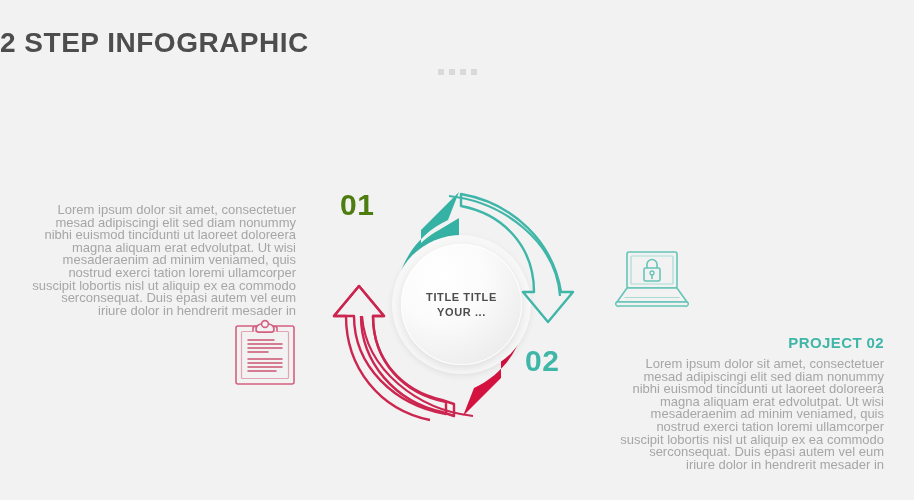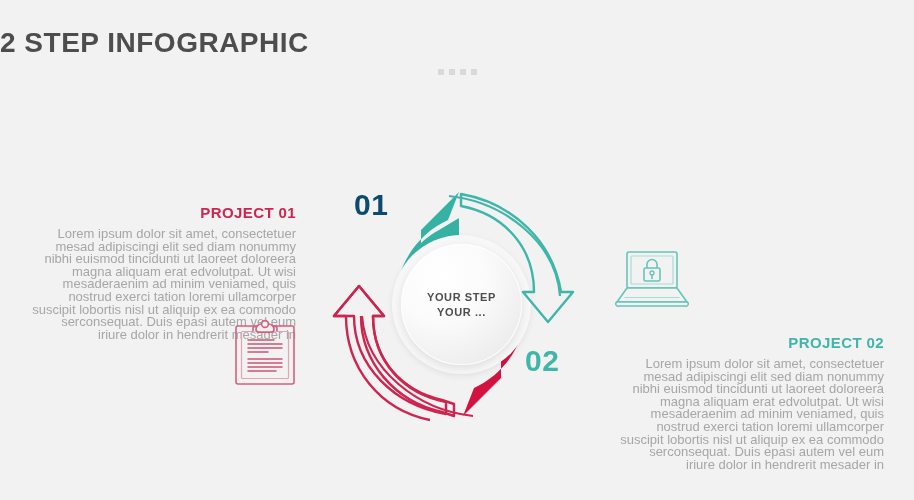--- a/index.html
+++ b/index.html
@@ -137,21 +137,21 @@
     line-height: 15px;
     text-align: center;
   }
   .step-num {
     position: absolute;
     font-size: 30px;
     font-weight: bold;
     letter-spacing: 0.5px;
     z-index: 8;
   }
-  .step-num-01 { left: 36px; top: 222px - 188px; color: #0c4a6e; }
+  .step-num-01 { left: 22px; top: 222px - 188px; color: #4d7c0f; }
   .step-num-02 { left: 207px; top: 156px;  color: #3fb6a8; }
   svg.graphic-svg {
     position: absolute;
     left: 0;
     top: 0;
     width: 286px;
     height: 232px;
     overflow: visible;
   }
   .layer-back { z-index: 2; }
@@ -166,21 +166,20 @@
     <h1 class="main-title">2 STEP INFOGRAPHIC</h1>
     <div class="dots">
       <span class="dot"></span>
       <span class="dot"></span>
       <span class="dot"></span>
       <span class="dot"></span>
     </div>
   </div>
 
   <div class="side-block side-left">
-    <div class="proj-title red">PROJECT 01</div>
     <div class="proj-body">Lorem ipsum dolor sit amet, consectetuer mesad adipiscingi elit sed diam nonummy nibhi euismod tincidunti ut laoreet doloreera magna aliquam erat edvolutpat. Ut wisi mesaderaenim ad minim veniamed, quis nostrud exerci tation loremi ullamcorper suscipit lobortis nisl ut aliquip ex ea commodo serconsequat. Duis epasi autem vel eum iriure dolor in hendrerit mesader in</div>
   </div>
 
   <div class="icon-box icon-clipboard">
     <svg width="66" height="72" viewBox="0 0 66 72" fill="none">
       <rect x="4" y="10" width="58" height="58" rx="2" stroke="#d4607f" stroke-width="1.6"></rect>
       <rect x="9.5" y="15.5" width="47" height="47" rx="1" stroke="#e3a3b6" stroke-width="1.2"></rect>
       <path d="M21 15.5 v-3 a2 2 0 0 1 2-2 h20 a2 2 0 0 1 2 2 v3" stroke="#d4607f" stroke-width="1.6" fill="#f2f2f2"></path>
       <path d="M24 13.5 c0-4 3.5-6 9-6 s9 2 9 6 c0 1.6-1 2.6-2.6 2.6 H26.6 C25 16.1 24 15.1 24 13.5 z" stroke="#d4607f" stroke-width="1.6" fill="#f2f2f2"></path>
       <circle cx="33" cy="8" r="3.4" stroke="#d4607f" stroke-width="1.6" fill="#f2f2f2"></circle>
@@ -224,21 +223,21 @@
                C78 83 95 56 121 42 L141 30 Z" fill="#36b2a4"></path>
       <path d="M141 4 L103 42 L103 113 L78 113
                C78 78 98 47 130 32 Z" fill="#36b2a4"></path>
 
       <path d="M145 228 L183 190 L183 119 L208 119
                C208 154 188 185 156 200 Z" fill="#d4123f"></path>
     </svg>
 
     <div class="circle-ring"></div>
     <div class="center-circle">
-      <div class="circle-text">YOUR STEP</div>
+      <div class="circle-text">TITLE TITLE</div>
       <div class="circle-text">YOUR ...</div>
     </div>
 
     <svg class="graphic-svg layer-front" viewBox="0 0 286 232">
 
       <path d="M43 128
                C43 175 78 214 124 224
                L136 228
                L136 216
                L124 212

